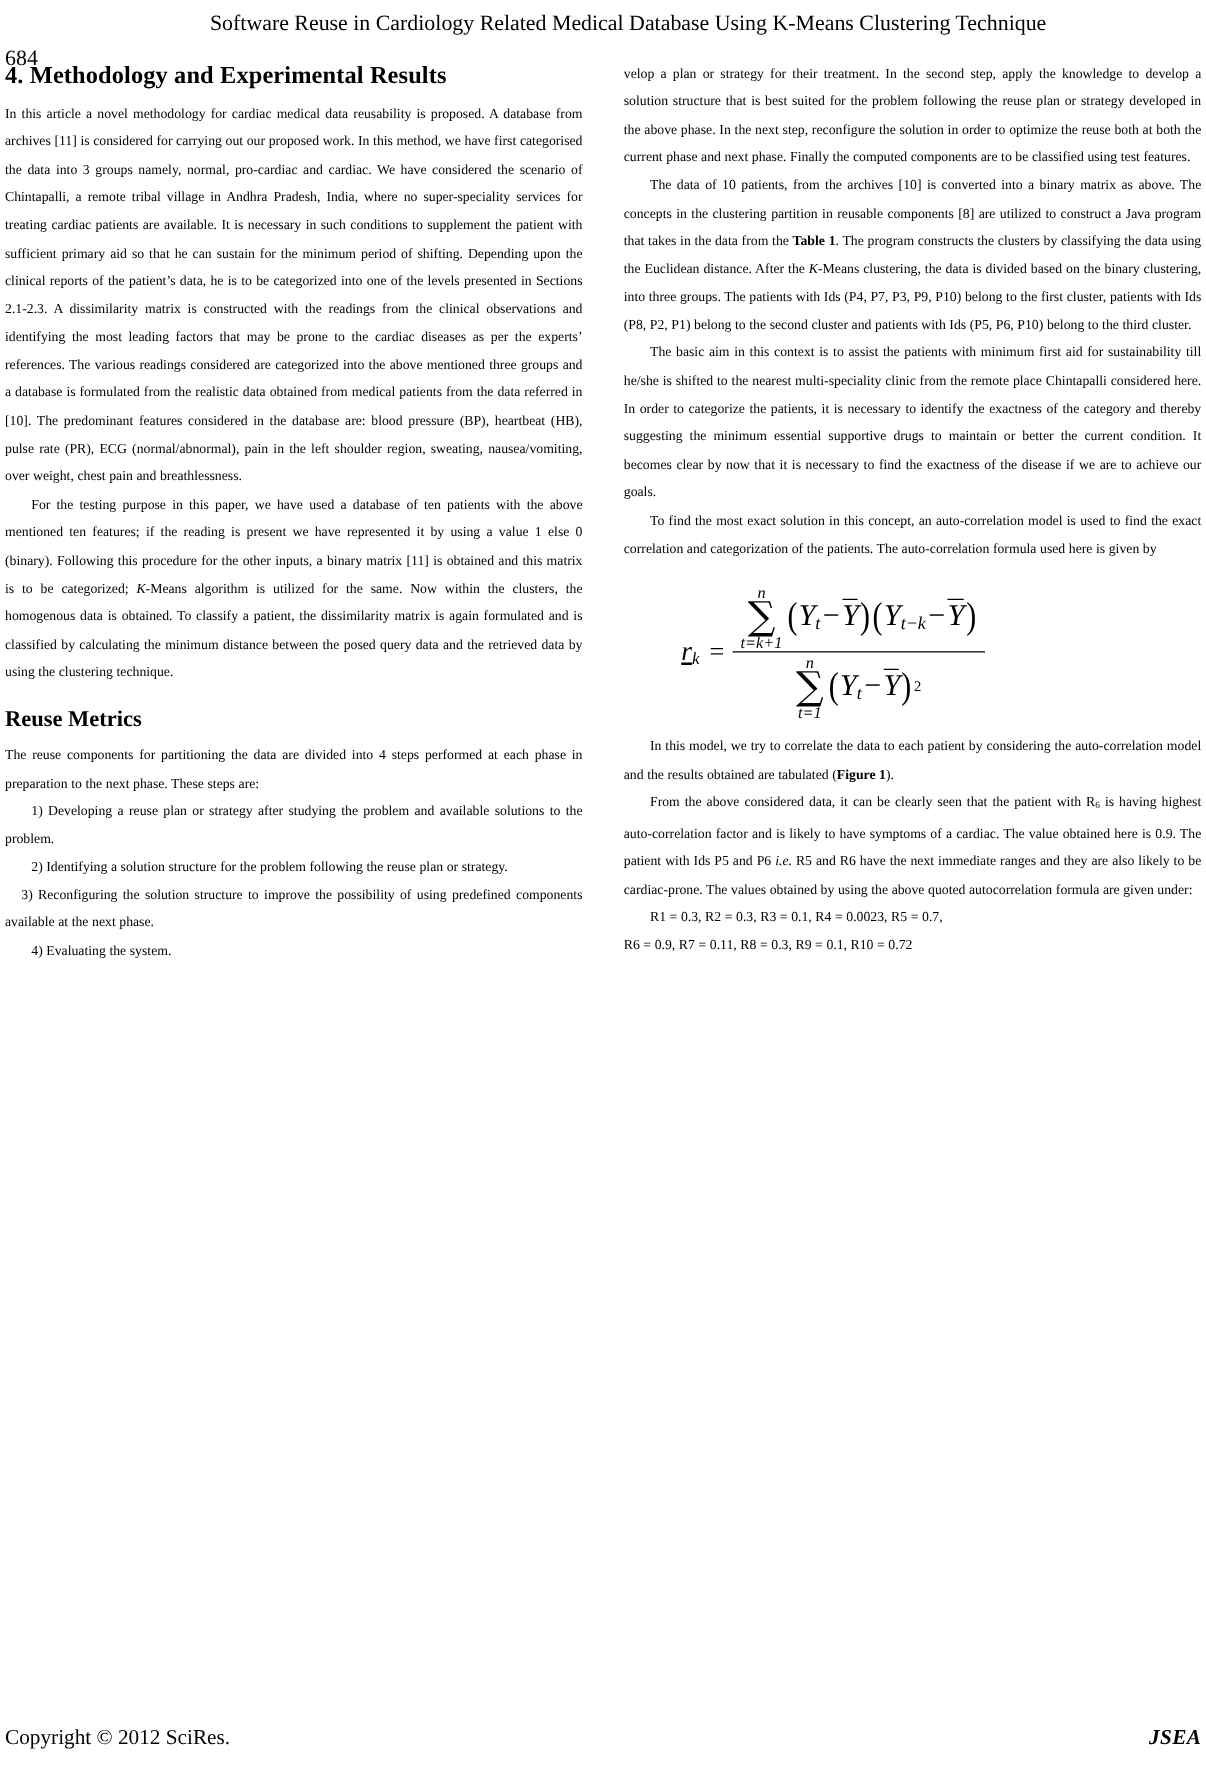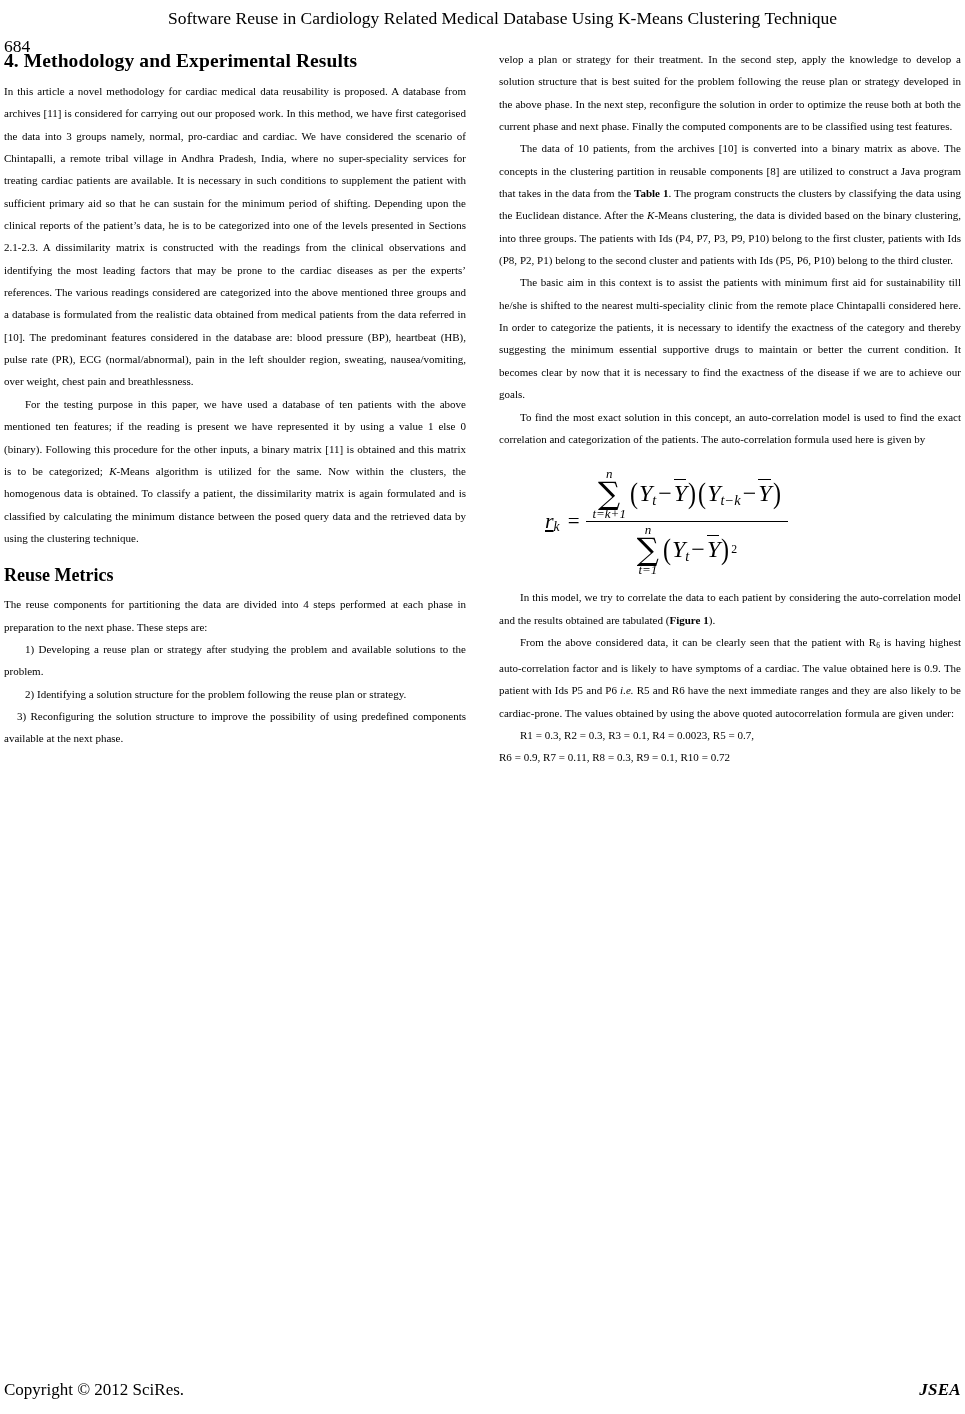--- a/index.html
+++ b/index.html
@@ -242,20 +242,21 @@
       <h3 class="sub-head">Reuse Metrics</h3>
 
       <p class="body noindent"><span>The reuse components for partitioning the data are divided into 4 steps performed at each phase in preparation to the next phase. These steps are:</span></p>
 
       <p class="body indent"><span>1) Developing a reuse plan or strategy after studying the problem and available solutions to the problem.</span></p>
 
       <p class="body indent"><span>2) Identifying a solution structure for the problem following the reuse plan or strategy.</span></p>
 
       <p class="body indent-sm"><span>3) Reconfiguring the solution structure to improve the possibility of using predefined components available at the next phase.</span></p>
 
+      <p class="body indent"><span>4) Evaluating the system.</span></p>
 
     </div>
 
     <div class="col col-right">
 
       <p class="body noindent"><span>velop a plan or strategy for their treatment. In the second step, apply the knowledge to develop a solution structure that is best suited for the problem following the reuse plan or strategy developed in the above phase. In the next step, reconfigure the solution in order to optimize the reuse both at both the current phase and next phase. Finally the computed components are to be classified using test features.</span></p>
 
       <p class="body indent"><span>The data of 10 patients, from the archives [10] is converted into a binary matrix as above. The concepts in the clustering partition in reusable components [8] are utilized to construct a Java program that takes in the data from the </span><strong>Table 1</strong><span>. The program constructs the clusters by classifying the data using the Euclidean distance. After the </span><em>K</em><span>-Means clustering, the data is divided based on the binary clustering, into three groups. The patients with Ids (P4, P7, P3, P9, P10) belong to the first cluster, patients with Ids (P8, P2, P1) belong to the second cluster and patients with Ids (P5, P6, P10) belong to the third cluster.</span></p>
 
       <p class="body indent"><span>The basic aim in this context is to assist the patients with minimum first aid for sustainability till he/she is shifted to the nearest multi-speciality clinic from the remote place Chintapalli considered here. In order to categorize the patients, it is necessary to identify the exactness of the category and thereby suggesting the minimum essential supportive drugs to maintain or better the current condition. It becomes clear by now that it is necessary to find the exactness of the disease if we are to achieve our goals.</span></p>

